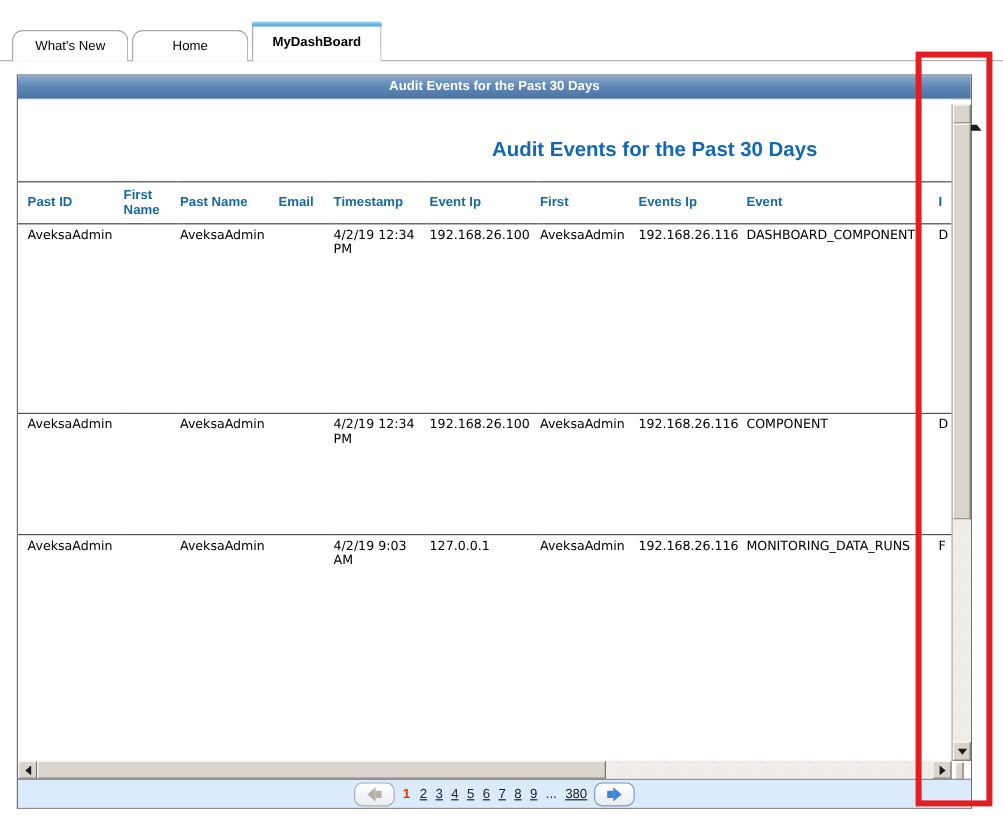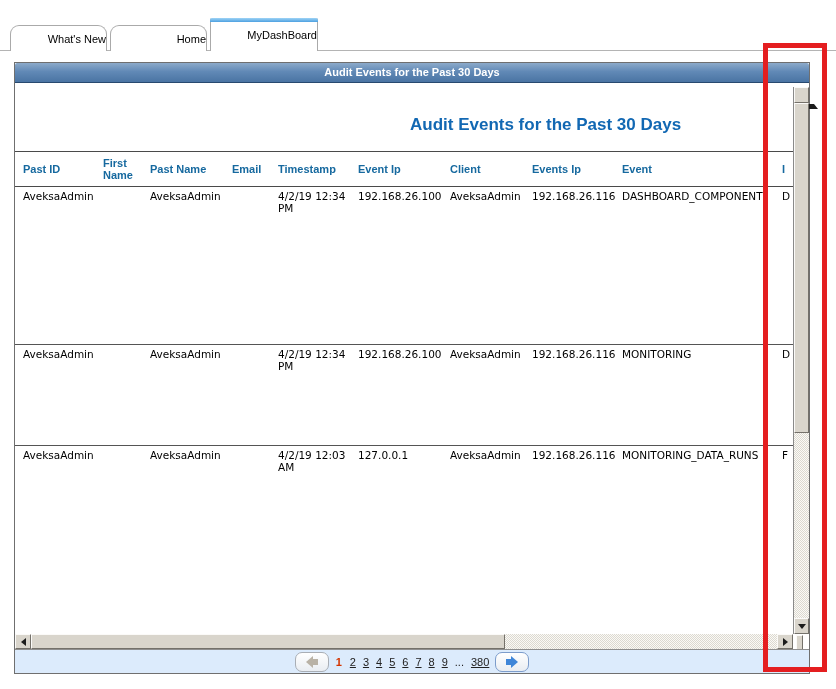--- a/index.html
+++ b/index.html
@@ -4,24 +4,24 @@
 <style>
   html,body{margin:0;padding:0;}
   body{
     width:836px;height:689px;position:relative;background:#fff;
     font-family:"Liberation Sans","DejaVu Sans",sans-serif;font-size:11px;color:#000;
     overflow:hidden;
   }
   
   .tabline{position:absolute;left:0;top:50px;width:836px;height:1px;background:#b4b4b4;}
   .tab{position:absolute;top:25px;height:25px;background:#fff;border:1px solid #aaa;border-bottom:none;
-       border-radius:9px 9px 0 0;display:flex;align-items:center;justify-content:flex-end;cursor:pointer;}
+       border-radius:9px 9px 0 0;display:flex;align-items:center;justify-content:center;cursor:pointer;}
   .tab.t1{left:10px;width:95px;}
   .tab.t2{left:110px;width:95px;}
-  .tab.active{left:210px;width:106px;top:18px;height:33px;z-index:5;font-weight:normal;
+  .tab.active{left:210px;width:106px;top:18px;height:33px;z-index:5;font-weight:bold;
        border-radius:2px 2px 0 0;border-top:none;}
   .tab.active::before{content:"";position:absolute;left:-1px;right:-1px;top:0;height:4px;
        background:linear-gradient(#9fd4f6,#4da0e0);border-radius:2px 2px 0 0;}
   
   .red-box{position:absolute;left:763px;top:43px;width:54px;height:619px;border:5px solid #e41e20;z-index:60;pointer-events:none;}
   
   .panel{position:absolute;left:14px;top:62px;width:794px;height:610px;border:1px solid #6f6f6f;background:#fff;}
   .panel-header{height:19px;line-height:19px;text-align:center;color:#fff;font-weight:bold;
        background:linear-gradient(#8caaca,#6189b6 45%,#4a74a3);border-bottom:1px solid #27496f;border-radius:2px 2px 0 0;}
   .panel-body{position:relative;width:794px;height:566px;background:#fff;}
@@ -118,21 +118,21 @@
             <col class="c9">
         </colgroup>
         <thead>
           <tr>
             <th>Past ID</th>
             <th>First Name</th>
             <th>Past Name</th>
             <th>Email</th>
             <th>Timestamp</th>
             <th>Event Ip</th>
-            <th>Client</th>
+            <th>First</th>
             <th>Events Ip</th>
             <th>Event</th>
             <th>I</th>
           </tr>
         </thead>
         <tbody>
           <tr class="r0">
             <td>AveksaAdmin</td>
             <td></td>
             <td>AveksaAdmin</td>
@@ -146,29 +146,29 @@
           </tr>
           <tr class="r1">
             <td>AveksaAdmin</td>
             <td></td>
             <td>AveksaAdmin</td>
             <td></td>
             <td>4/2/19 12:34 PM</td>
             <td>192.168.26.100</td>
             <td>AveksaAdmin</td>
             <td>192.168.26.116</td>
-            <td>MONITORING</td>
+            <td>COMPONENT</td>
             <td>D</td>
           </tr>
           <tr class="r2">
             <td>AveksaAdmin</td>
             <td></td>
             <td>AveksaAdmin</td>
             <td></td>
-            <td>4/2/19 12:03 AM</td>
+            <td>4/2/19 9:03 AM</td>
             <td>127.0.0.1</td>
             <td>AveksaAdmin</td>
             <td>192.168.26.116</td>
             <td>MONITORING_DATA_RUNS</td>
             <td>F</td>
           </tr>
         </tbody>
       </table>
     </div>
 

